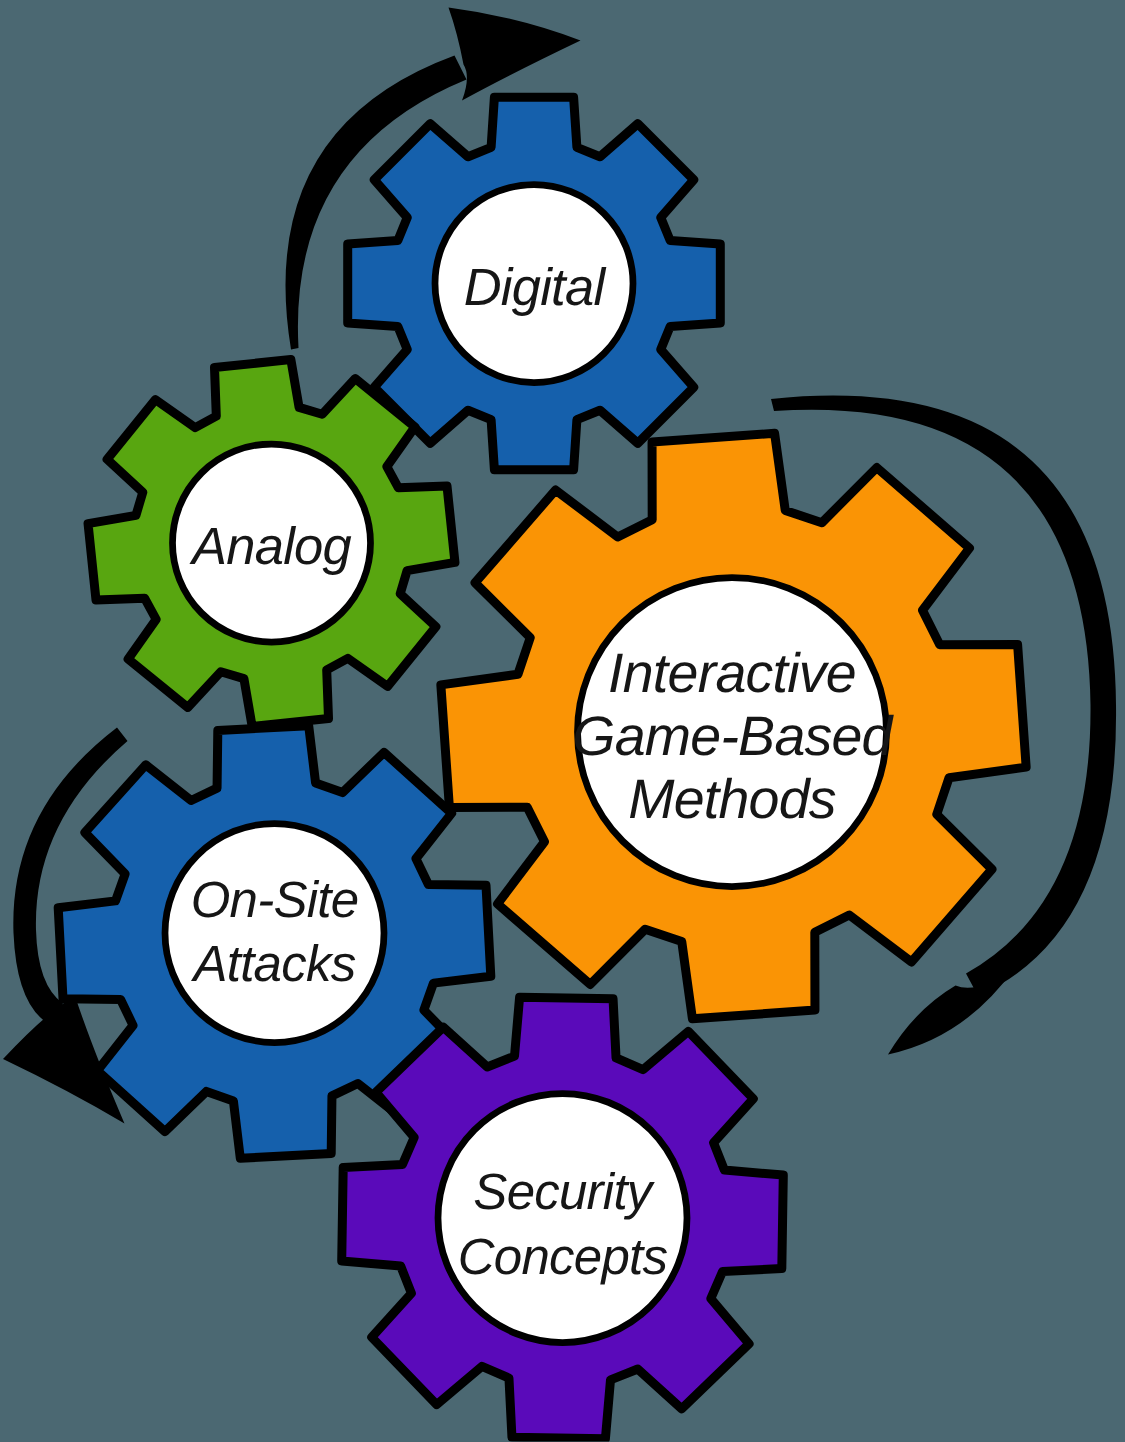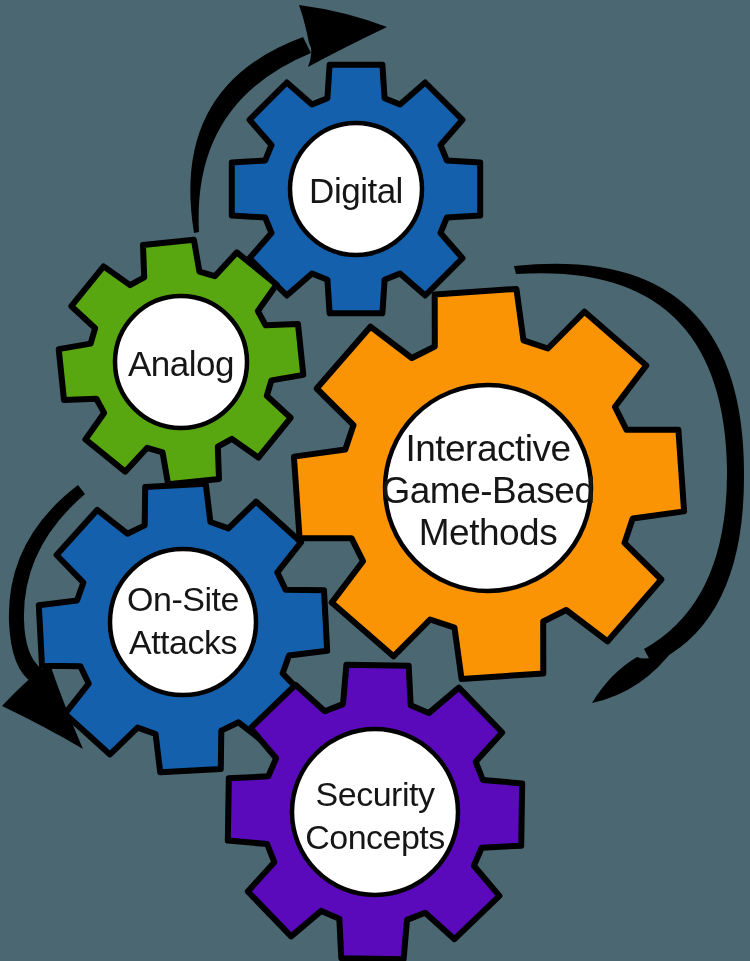--- a/index.html
+++ b/index.html
@@ -1,16 +1,16 @@
 <!DOCTYPE html>
 <html><head>
 <meta charset="utf-8">
 <style>
   html,body{margin:0;padding:0;background:#4B6872;}
-  .stage{width:750px;height:961px;overflow:hidden;}
+  .stage{width:750px;height:961px;overflow:hidden;font-style:italic;}
   svg{display:block;}
   .gear-body{stroke:#000;stroke-width:6;stroke-linejoin:round;}
   .hub{fill:#fff;stroke:#000;stroke-width:4.5;}
   .arrow{stroke:none;}
   text{
     font-family:"Liberation Sans",sans-serif;
     fill:#161616;
     text-anchor:middle;
     letter-spacing:-0.5px;
     font-weight:400;

